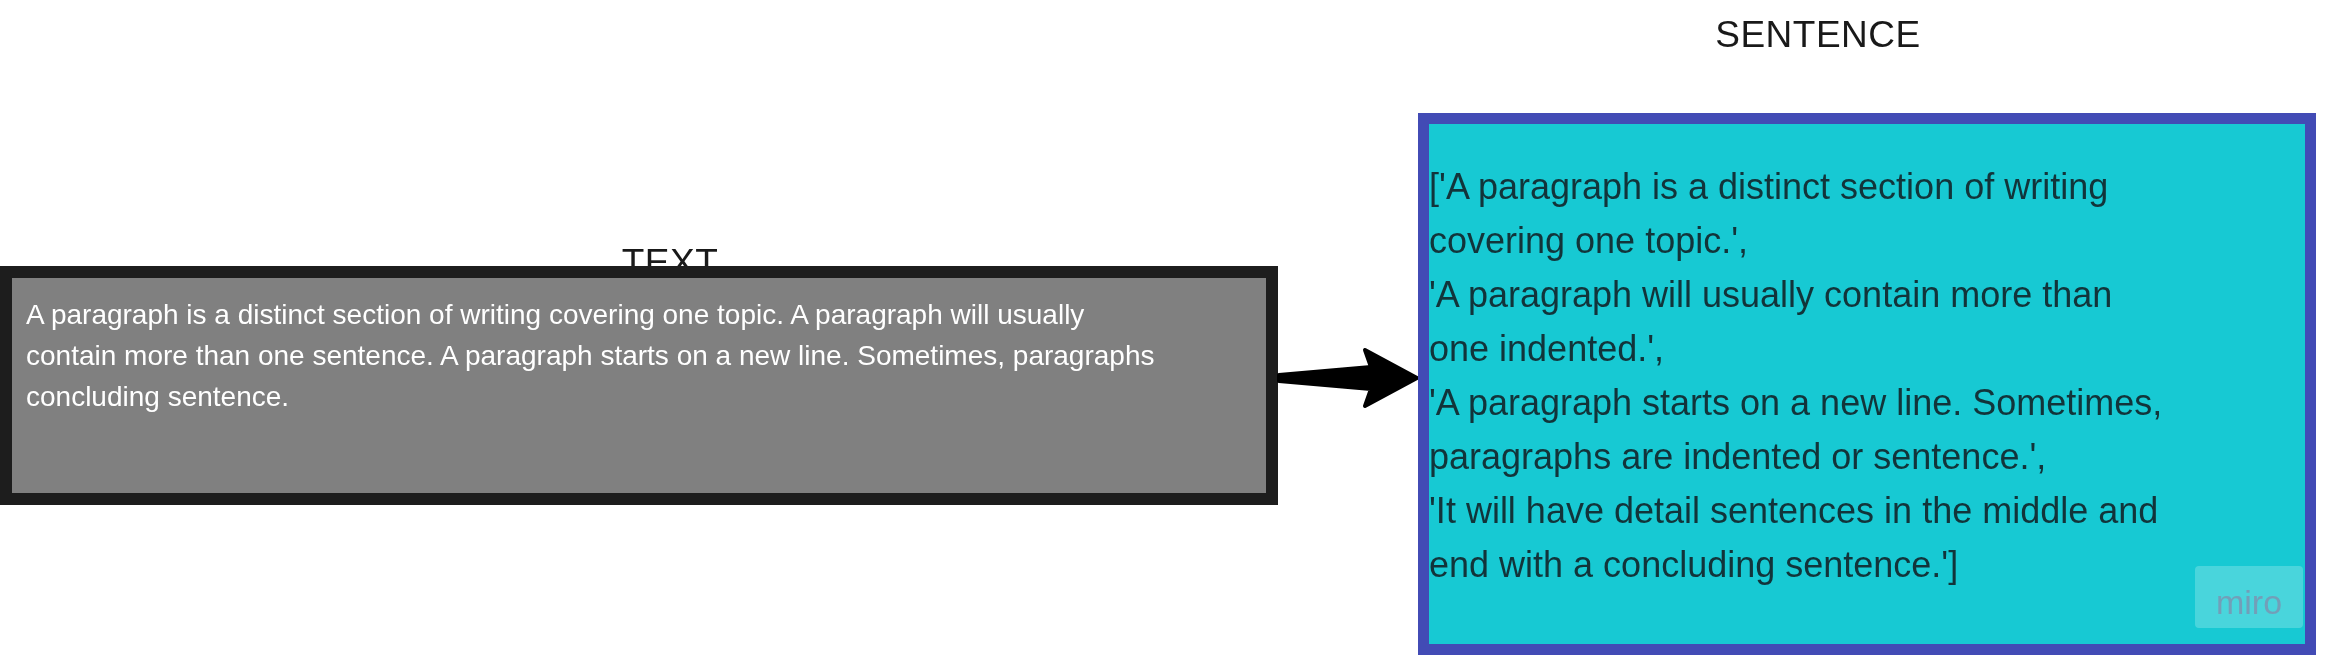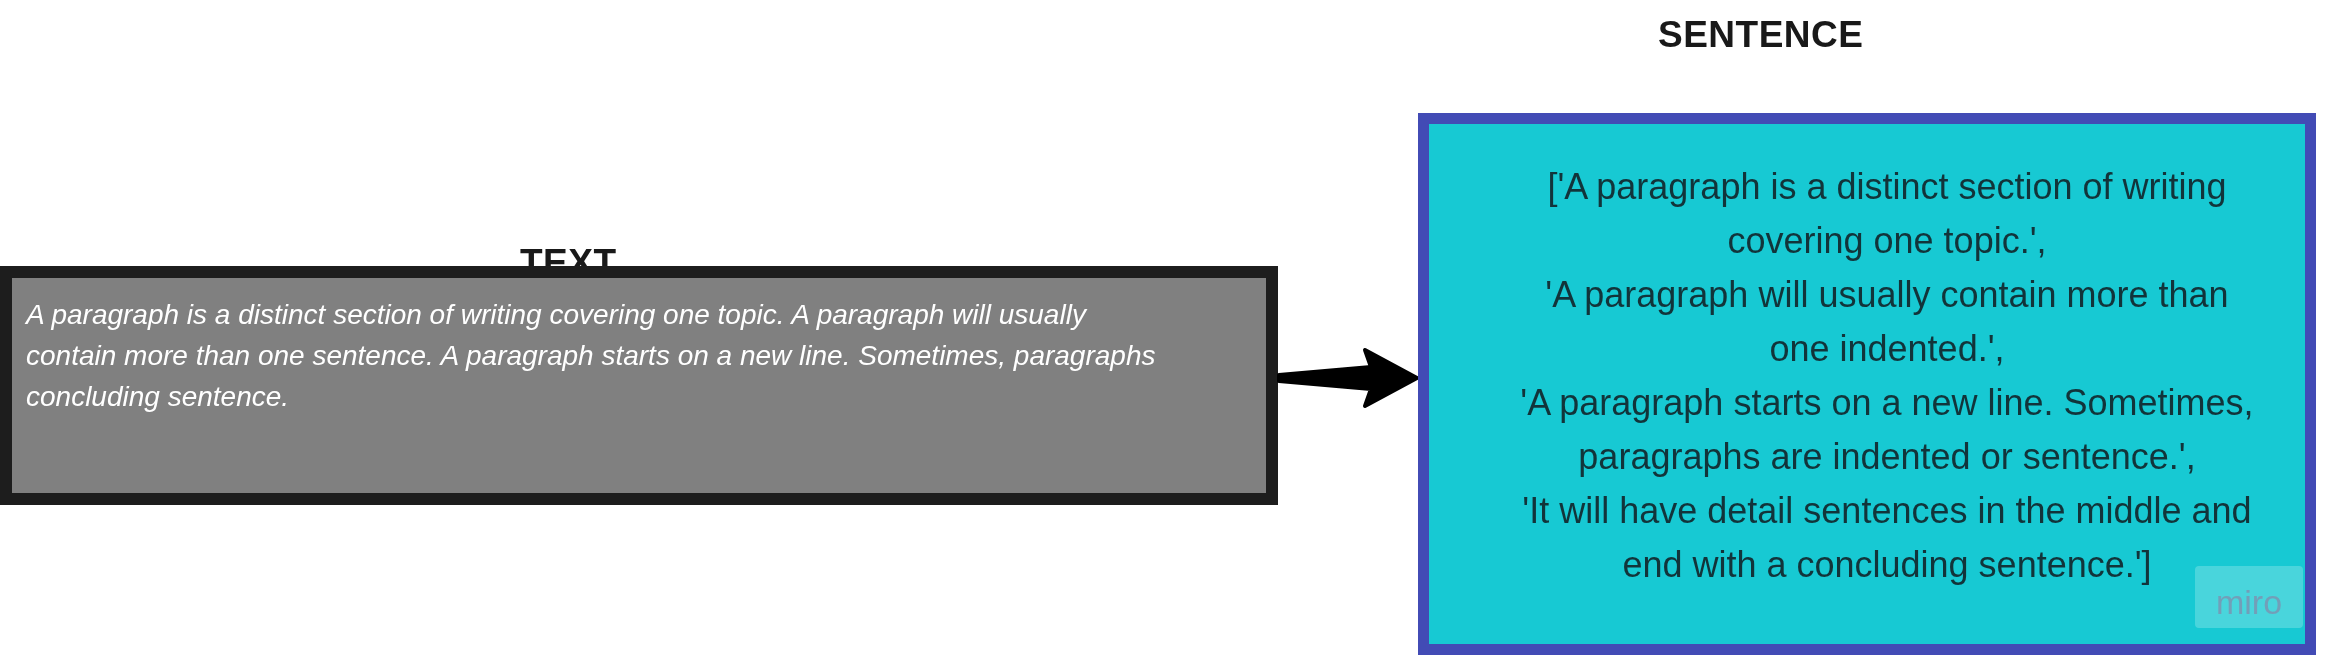--- a/index.html
+++ b/index.html
@@ -11,24 +11,24 @@
   #canvas {
     position: relative;
     width: 2346px;
     height: 665px;
     overflow: hidden;
     background: var(--page-bg, #ffffff);
   }
 
   .shape-heading {
     position: absolute;
-    font-weight: 700;
+    font-weight: 400;
     font-size: 37px;
     color: var(--heading-color, #191919);
-    text-align: left;
+    text-align: center;
     letter-spacing: 0.5px;
   }
   #text-heading {
     left: 520px;
     top: 198px;
     width: 300px;
     margin-top: 44px;
   }
   #detection-heading {
     left: 1658px;
@@ -40,21 +40,20 @@
   #text-box {
     position: absolute;
     left: 0px;
     top: 266px;
     width: 1278px;
     height: 239px;
     box-sizing: border-box;
     background: var(--text-box-fill, #808080);
     border: 12px solid var(--text-box-border, #1d1d1d);
     padding: 16px 18px 0 14px;
-    font-style: italic;
   }
   #text-box .line {
     font-size: 28px;
     line-height: 41px;
     color: var(--text-box-text, #ffffff);
     white-space: nowrap;
     text-align: left;
   }
 
   #arrow {
@@ -80,22 +79,20 @@
     box-sizing: border-box;
     background: var(--detection-box-fill, #17c9d3);
     border: 11px solid var(--detection-box-border, #424bb5);
     padding-top: 36px;
   }
   #detection-box .line {
     font-size: 36px;
     line-height: 54px;
     color: var(--detection-box-text, #12343a);
     white-space: nowrap;
-    text-align: center;
-    padding-left: 40px;
   }
 
   #miro-badge {
     position: absolute;
     right: 2px;
     bottom: 16px;
     width: 108px;
     height: 62px;
     border-radius: 4px;
     background: rgba(255, 255, 255, 0.22);

